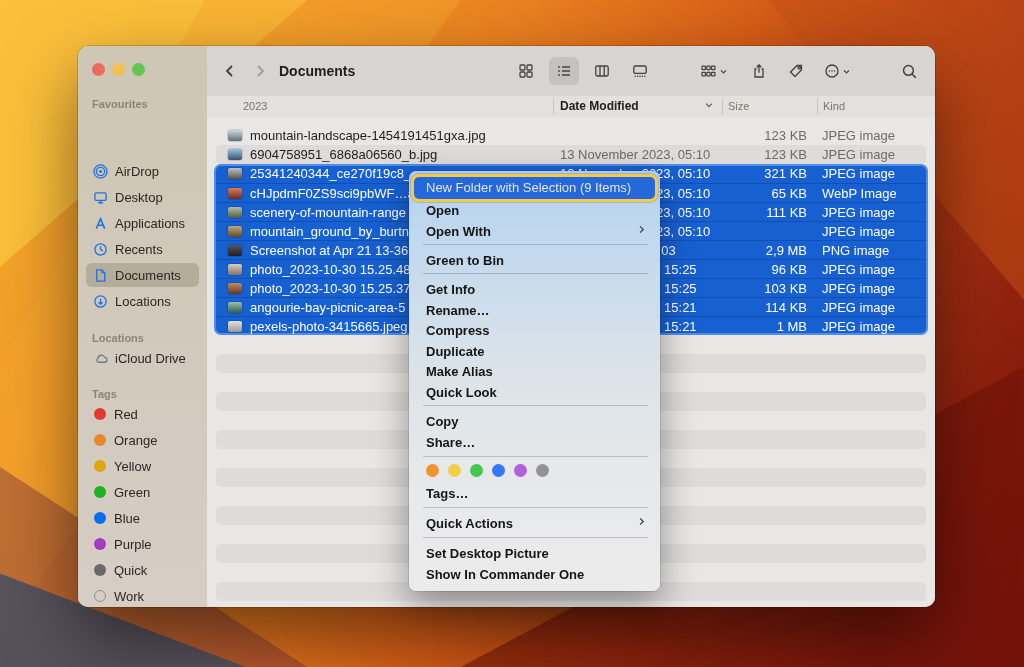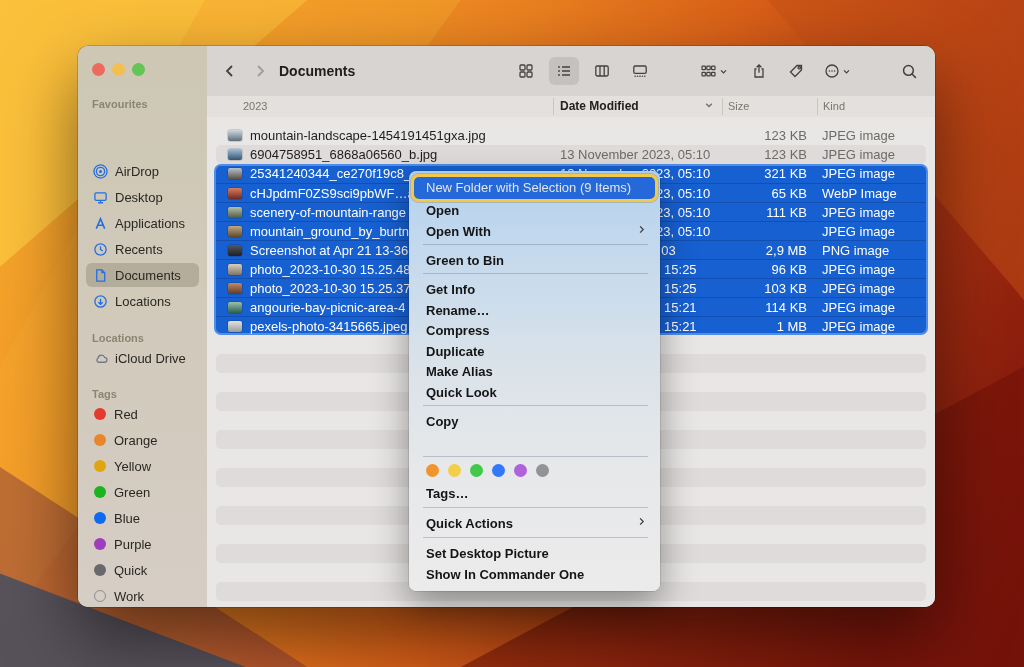--- a/index.html
+++ b/index.html
@@ -391,21 +391,21 @@
         </div>
         <div class="row sel" style="top:161px">
           <span class="thumb" style="background: linear-gradient(rgb(192, 138, 104), rgb(95, 58, 38));"></span>
           <span class="nm">photo_2023-10-30 15.25.37</span>
           <span class="dt">30 October 2023, 15:25</span>
           <span class="sz">103 KB</span>
           <span class="kd">JPEG image</span>
         </div>
         <div class="row sel" style="top:180px">
           <span class="thumb" style="background: linear-gradient(rgb(156, 192, 174), rgb(47, 94, 76));"></span>
-          <span class="nm">angourie-bay-picnic-area-4</span>
+          <span class="nm">angourie-bay-picnic-area-5</span>
           <span class="dt">30 October 2023, 15:21</span>
           <span class="sz">114 KB</span>
           <span class="kd">JPEG image</span>
         </div>
         <div class="row sel" style="top:199px">
           <span class="thumb" style="background: linear-gradient(rgb(227, 226, 224), rgb(154, 154, 150));"></span>
           <span class="nm">pexels-photo-3415665.jpeg</span>
           <span class="dt">30 October 2023, 15:21</span>
           <span class="sz">1 MB</span>
           <span class="kd">JPEG image</span>
@@ -426,20 +426,21 @@
     <div class="mi" style="top:79px">Green to Bin</div>
     <div class="msep" style="top:102px"></div>
     <div class="mi" style="top:108px">Get Info</div>
     <div class="mi" style="top:129px">Rename…</div>
     <div class="mi" style="top:149px">Compress</div>
     <div class="mi" style="top:170px">Duplicate</div>
     <div class="mi" style="top:190px">Make Alias</div>
     <div class="mi" style="top:211px">Quick Look</div>
     <div class="msep" style="top:234px"></div>
     <div class="mi" style="top:240px">Copy</div>
+    <div class="mi" style="top:261px">Share…</div>
     <div class="msep" style="top:285px"></div>
     <div class="mdots" style="top:290px">
       <span style="background: rgb(240, 148, 46);"></span>
       <span style="background: rgb(243, 206, 73);"></span>
       <span style="background: rgb(67, 200, 76);"></span>
       <span style="background: rgb(51, 120, 246);"></span>
       <span style="background: rgb(175, 98, 217);"></span>
       <span style="background: rgb(146, 146, 151);"></span>
     </div>
     <div class="mi" style="top:312px">Tags…</div>

